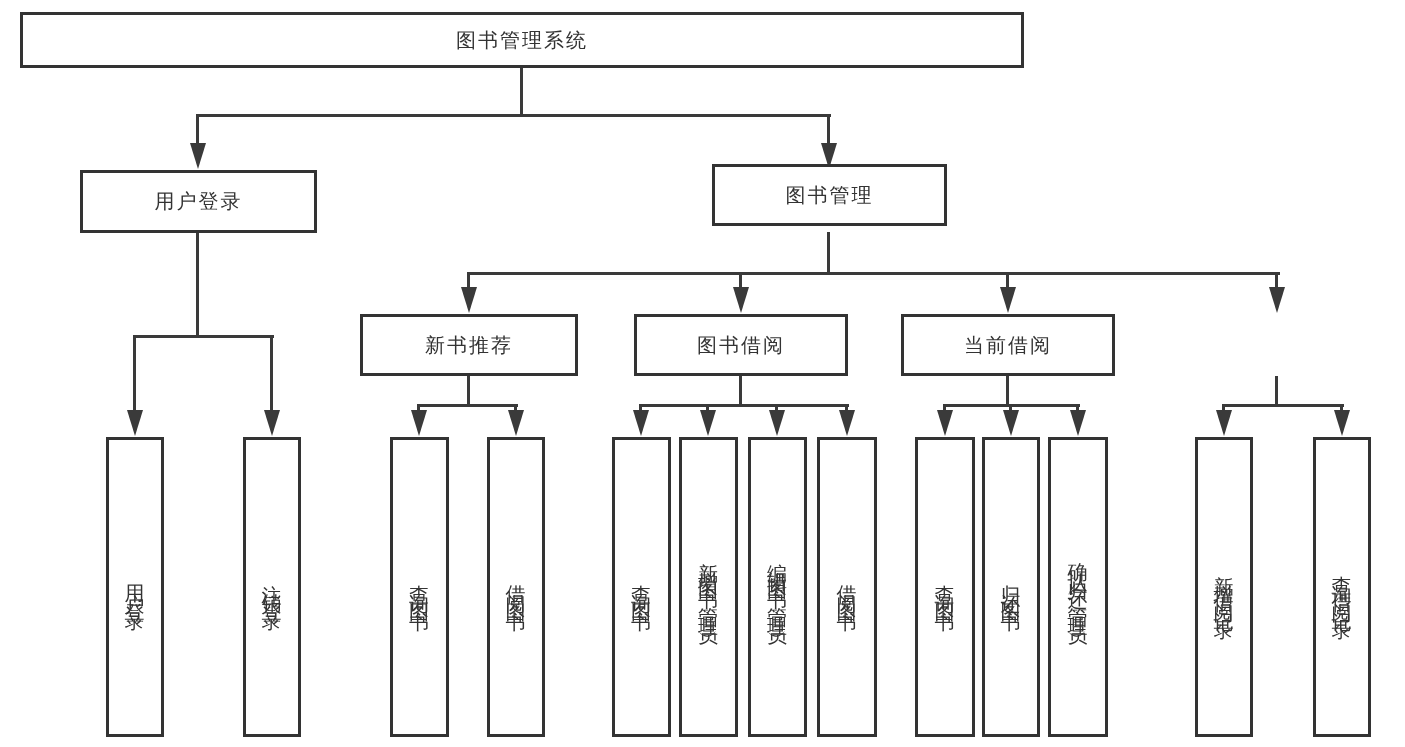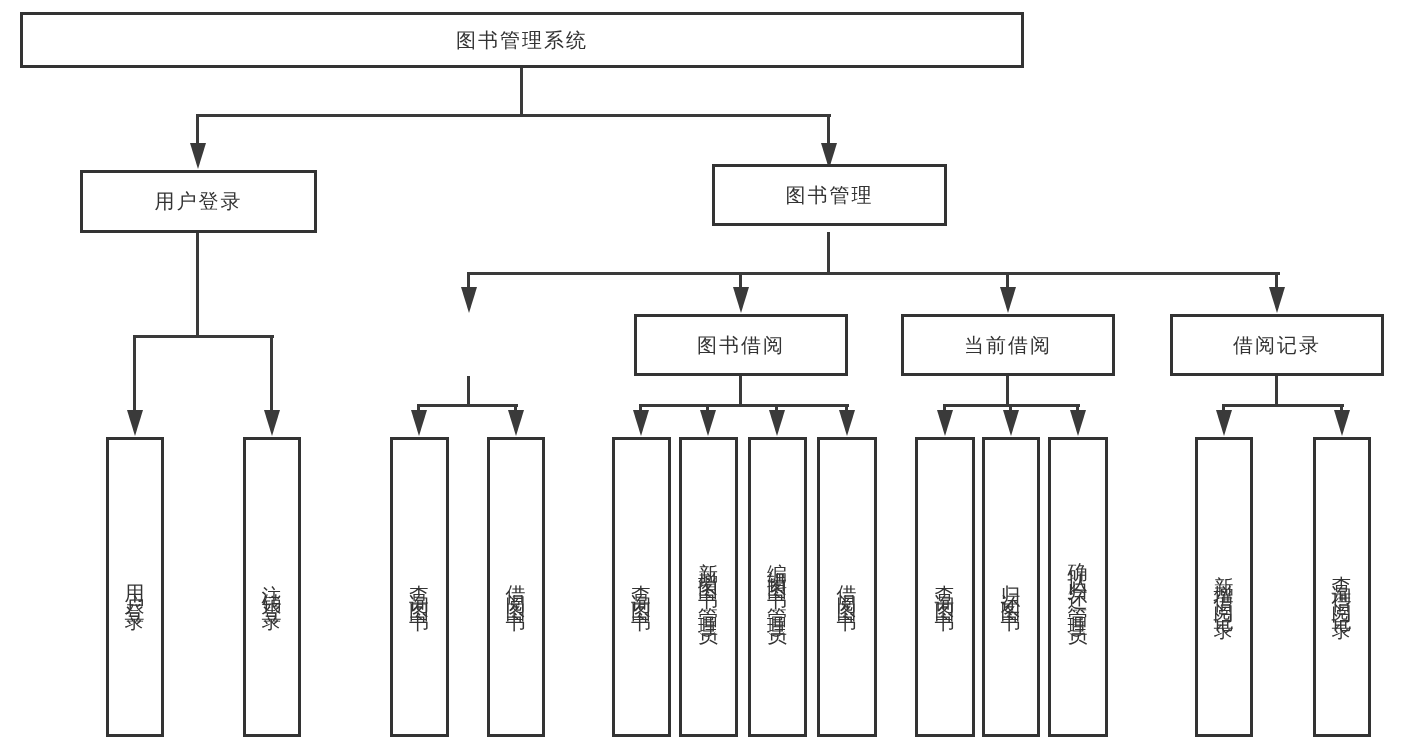--- a/index.html
+++ b/index.html
@@ -36,28 +36,28 @@
     <span class="hlabel">图书管理系统</span>
   </div>
 
   <div class="box" style="left:80px;top:170px;width:237px;height:63px;">
     <span class="hlabel">用户登录</span>
   </div>
   <div class="box" style="left:712px;top:164px;width:235px;height:62px;font-family:Liberation Serif, serif;">
     <span class="hlabel">图书管理</span>
   </div>
 
+  <div class="box" style="left:360px;top:314px;width:218px;height:62px;">
+    <span class="hlabel">新书推荐</span>
+  </div>
   <div class="box" style="left:634px;top:314px;width:214px;height:62px;">
     <span class="hlabel">图书借阅</span>
   </div>
   <div class="box" style="left:901px;top:314px;width:214px;height:62px;">
     <span class="hlabel">当前借阅</span>
-  </div>
-  <div class="box" style="left:1170px;top:314px;width:214px;height:62px;">
-    <span class="hlabel">借阅记录</span>
   </div>
 
   <div class="box" style="left:106px;top:437px;width:58px;height:300px;">
     <span class="vlabel">用户登录</span>
   </div>
   <div class="box" style="left:243px;top:437px;width:58px;height:300px;">
     <span class="vlabel">注销登录</span>
   </div>
 
   <div class="box" style="left:390px;top:437px;width:59px;height:300px;">

